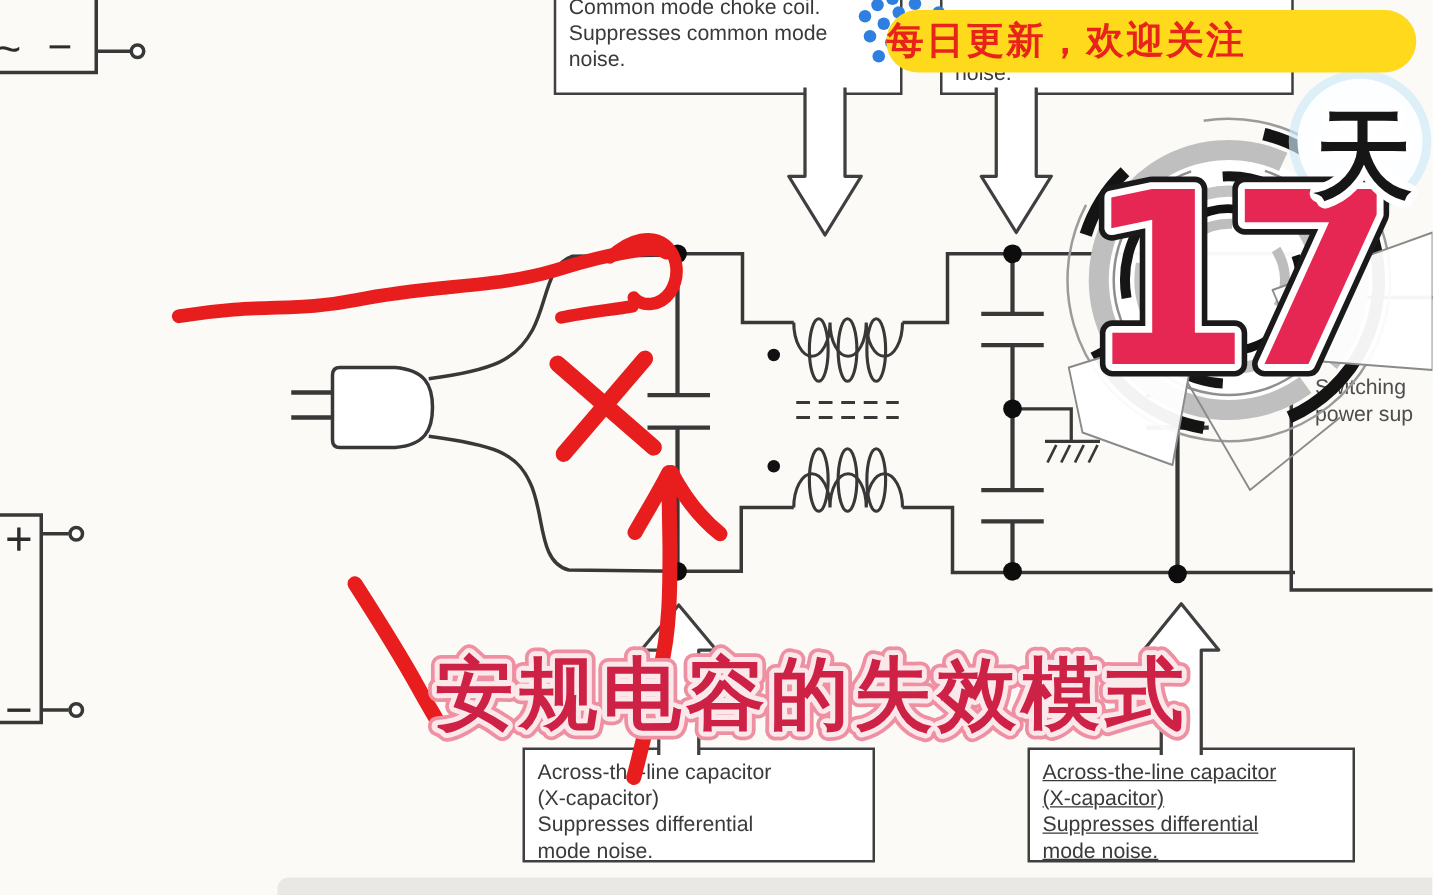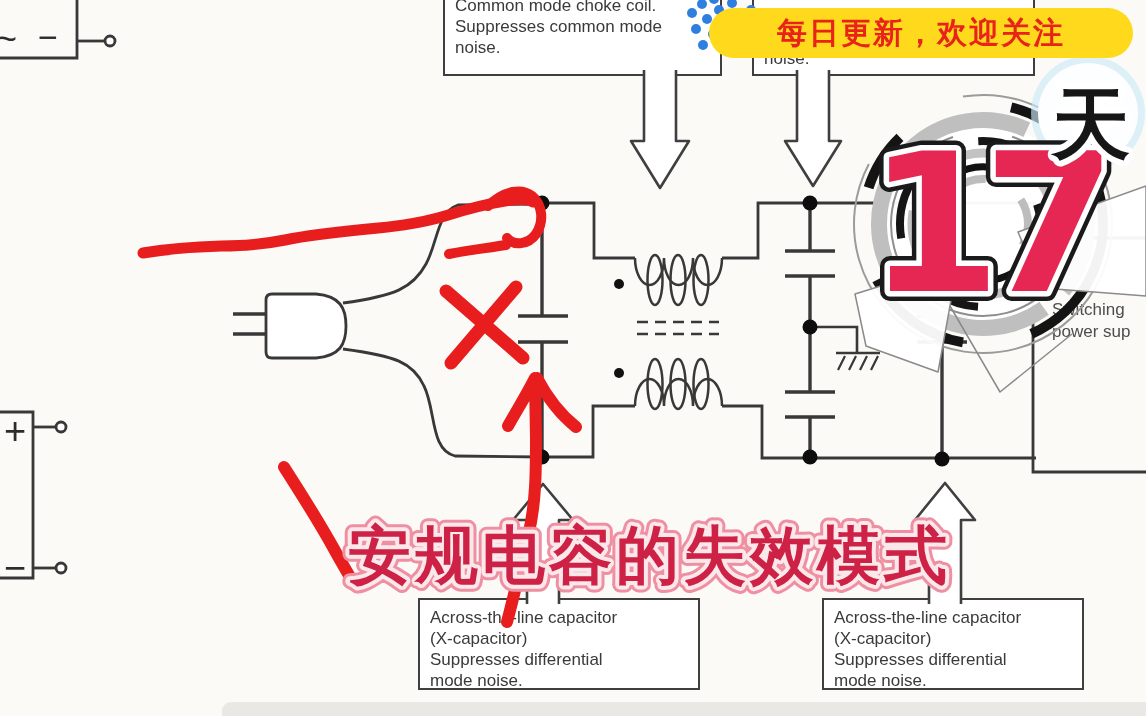--- a/index.html
+++ b/index.html
@@ -6,21 +6,21 @@
   #stage{position:relative;width:1146px;height:716px;background:#fbfaf6;overflow:hidden;
          font-family:"Liberation Sans",sans-serif;}
   svg{position:absolute;left:0;top:0;overflow:visible;}
   .tbox{position:absolute;background:#ffffff;border:2.5px solid #3f3f3f;color:#3a3a3a;
         font:17px/1.24 "Liberation Sans",sans-serif;white-space:pre-line;
         padding:7px 10px;box-sizing:border-box;}
   .tbox.bottom-align{display:flex;align-items:flex-end;padding:0 0 5px 10px;}
   #psu-label{position:absolute;left:1052px;top:299px;color:#4d4d4d;
         font:17px/1.3 "Liberation Sans",sans-serif;white-space:pre-line;}
   #banner{position:absolute;left:709px;top:8px;width:424px;height:50px;border-radius:26px;
-        background:#ffd91c;text-align:center;}
+        background:#ffd91c;}
   #banner .banner-text{font:bold 30px/50px "Liberation Sans",sans-serif;color:#e8231a;
         letter-spacing:2px;}
   #bottom-strip{position:absolute;left:222px;top:702px;width:924px;height:14px;
         background:#e9e8e5;border-top-left-radius:9px;}
 </style>
 </head>
 <body>
 
 <div id="stage">
 
@@ -102,21 +102,21 @@
   </svg>
 
   <div class="tbox" style="left:443px;top:-14px;width:279px;height:90px;">Common mode choke coil.
 Suppresses common mode
 noise.</div>
   <div class="tbox bottom-align" style="left:752px;top:-14px;width:283px;height:90px;">noise.</div>
   <div class="tbox" style="left:418px;top:598px;width:282px;height:92px;">Across-the-line capacitor
 (X-capacitor)
 Suppresses differential
 mode noise.</div>
-  <div class="tbox" style="left:822px;top:598px;width:262px;height:92px;">Across-the-line capacitor
+  <div class="tbox" style="left:822px;top:598px;width:262px;height:92px;text-decoration:underline;">Across-the-line capacitor
 (X-capacitor)
 Suppresses differential
 mode noise.</div>
   <div id="psu-label">Switching
 power sup</div>
 
   <svg width="1146" height="716" viewBox="0 0 1146 716">
     <g fill="#ffffff" stroke="#3f3f3f" stroke-width="2.6" stroke-linejoin="round">
       <path d="M644,70 V141 H631 L660,188 L689,141 H676 V70"></path>
       <path d="M797,70 V141 H785 L813,186 L841,141 H829 V70"></path>

